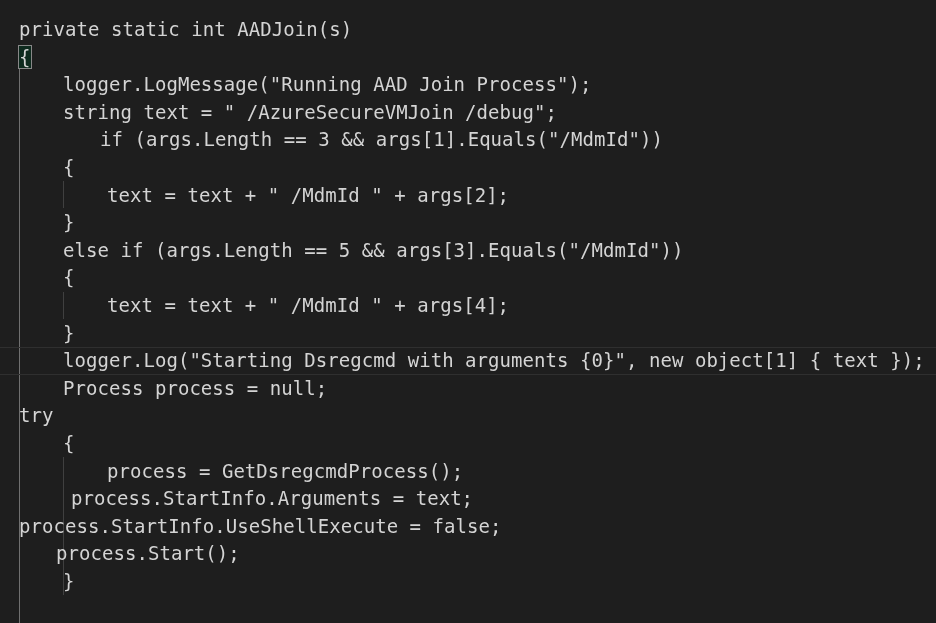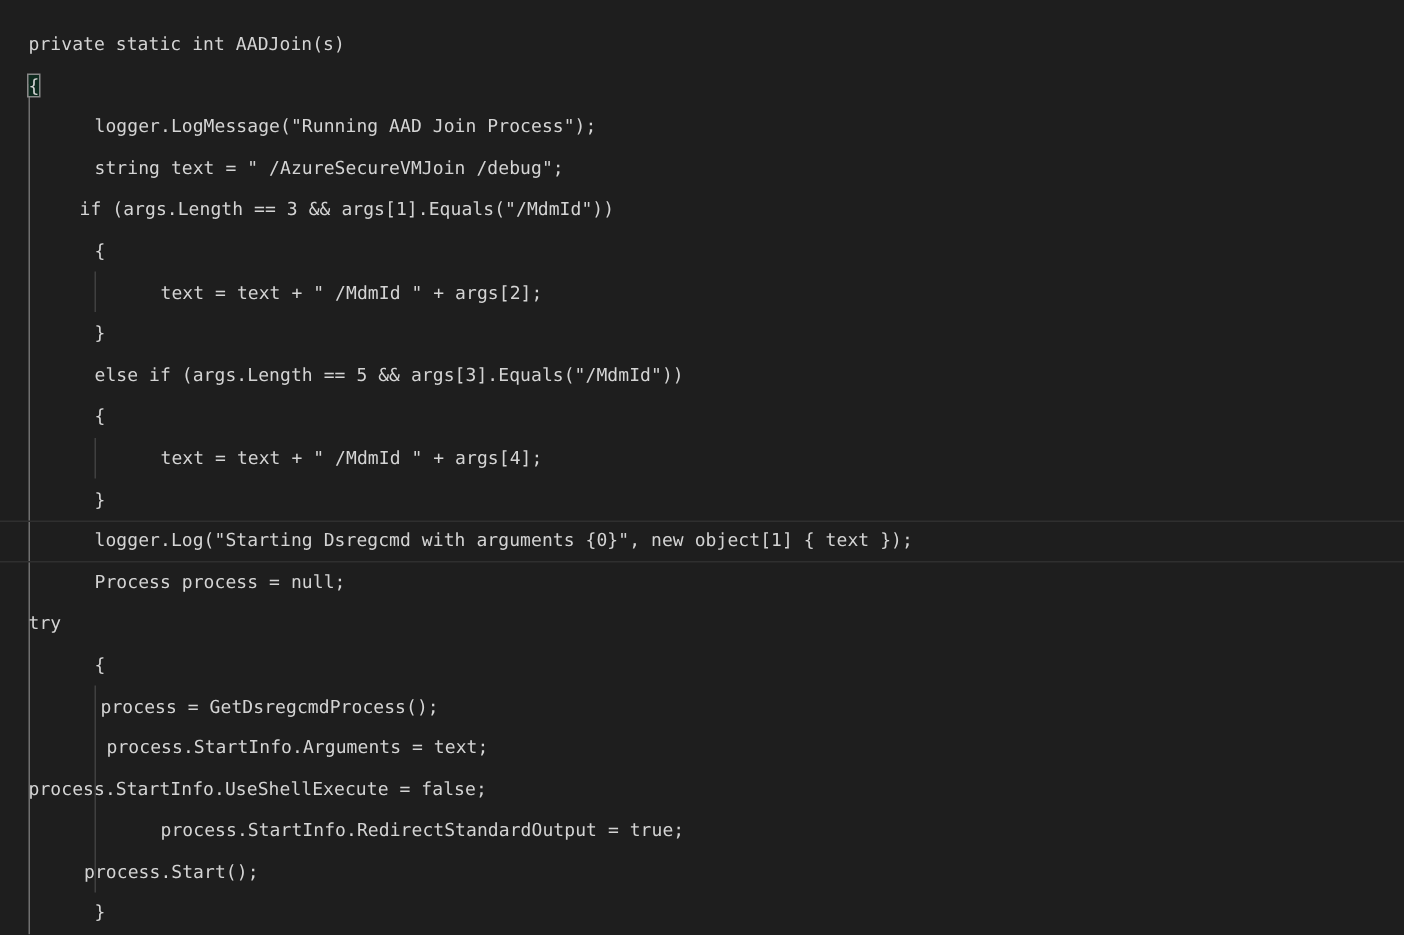--- a/index.html
+++ b/index.html
@@ -8,21 +8,21 @@
       background: #1e1e1e;
       font-family: "DejaVu Sans Mono", "Liberation Mono", monospace;
       color: #d4d4d4;
       position: relative;
     }
     .editor { position: absolute; left: 0; top: 16px; right: 0; bottom: 0; }
     .line {
       position: relative;
       height: 27.6px;
       line-height: 27.6px;
-      font-size: 12px;
+      font-size: 19px;
       white-space: pre;
       padding-left: 19px;
       letter-spacing: 0.05px;
     }
     .line.current {
       border-top: 1px solid #2f2f2f;
       border-bottom: 1px solid #2f2f2f;
       height: 25.6px; line-height: 25.6px;
     }
     .guide {
@@ -41,31 +41,30 @@
 
   <div class="guide active" style="left:19px; top:40px; height:567px;"></div>
   <div class="guide" style="left:63px; top:165px; height:27px;"></div>
   <div class="guide" style="left:63px; top:276px; height:27px;"></div>
   <div class="guide" style="left:63px; top:441px; height:138px;"></div>
 
   <div class="line"><span>private static int AADJoin(s)</span></div>
   <div class="line"><span class="bracket-match">{</span></div>
   <div class="line" style="padding-left:63px"><span>logger.LogMessage("Running AAD Join Process");</span></div>
   <div class="line" style="padding-left:63px"><span>string text = " /AzureSecureVMJoin /debug";</span></div>
-  <div class="line" style="padding-left:53px"><span>if (args.Length == 3 &amp;&amp; args[1].Equals("/MdmId"))</span></div>
+  <div class="line" style="padding-left:100px"><span>if (args.Length == 3 &amp;&amp; args[1].Equals("/MdmId"))</span></div>
   <div class="line" style="padding-left:63px"><span>{</span></div>
   <div class="line" style="padding-left:107px"><span>text = text + " /MdmId " + args[2];</span></div>
   <div class="line" style="padding-left:63px"><span>}</span></div>
   <div class="line" style="padding-left:63px"><span>else if (args.Length == 5 &amp;&amp; args[3].Equals("/MdmId"))</span></div>
   <div class="line" style="padding-left:63px"><span>{</span></div>
   <div class="line" style="padding-left:107px"><span>text = text + " /MdmId " + args[4];</span></div>
   <div class="line" style="padding-left:63px"><span>}</span></div>
   <div class="line current" style="padding-left:63px"><span>logger.Log("Starting Dsregcmd with arguments {0}", new object[1] { text });</span></div>
   <div class="line" style="padding-left:63px"><span>Process process = null;</span></div>
   <div class="line" style=""><span>try</span></div>
   <div class="line" style="padding-left:63px"><span>{</span></div>
-  <div class="line" style="padding-left:67px"><span>process = GetDsregcmdProcess();</span></div>
+  <div class="line" style="padding-left:107px"><span>process = GetDsregcmdProcess();</span></div>
   <div class="line" style="padding-left:71px"><span>process.StartInfo.Arguments = text;</span></div>
   <div class="line" style=""><span>process.StartInfo.UseShellExecute = false;</span></div>
-  <div class="line" style="padding-left:107px"><span>process.StartInfo.RedirectStandardOutput = true;</span></div>
   <div class="line" style="padding-left:56px"><span>process.Start();</span></div>
   <div class="line" style="padding-left:63px"><span>}</span></div>
 </div>
 
 </body></html>

